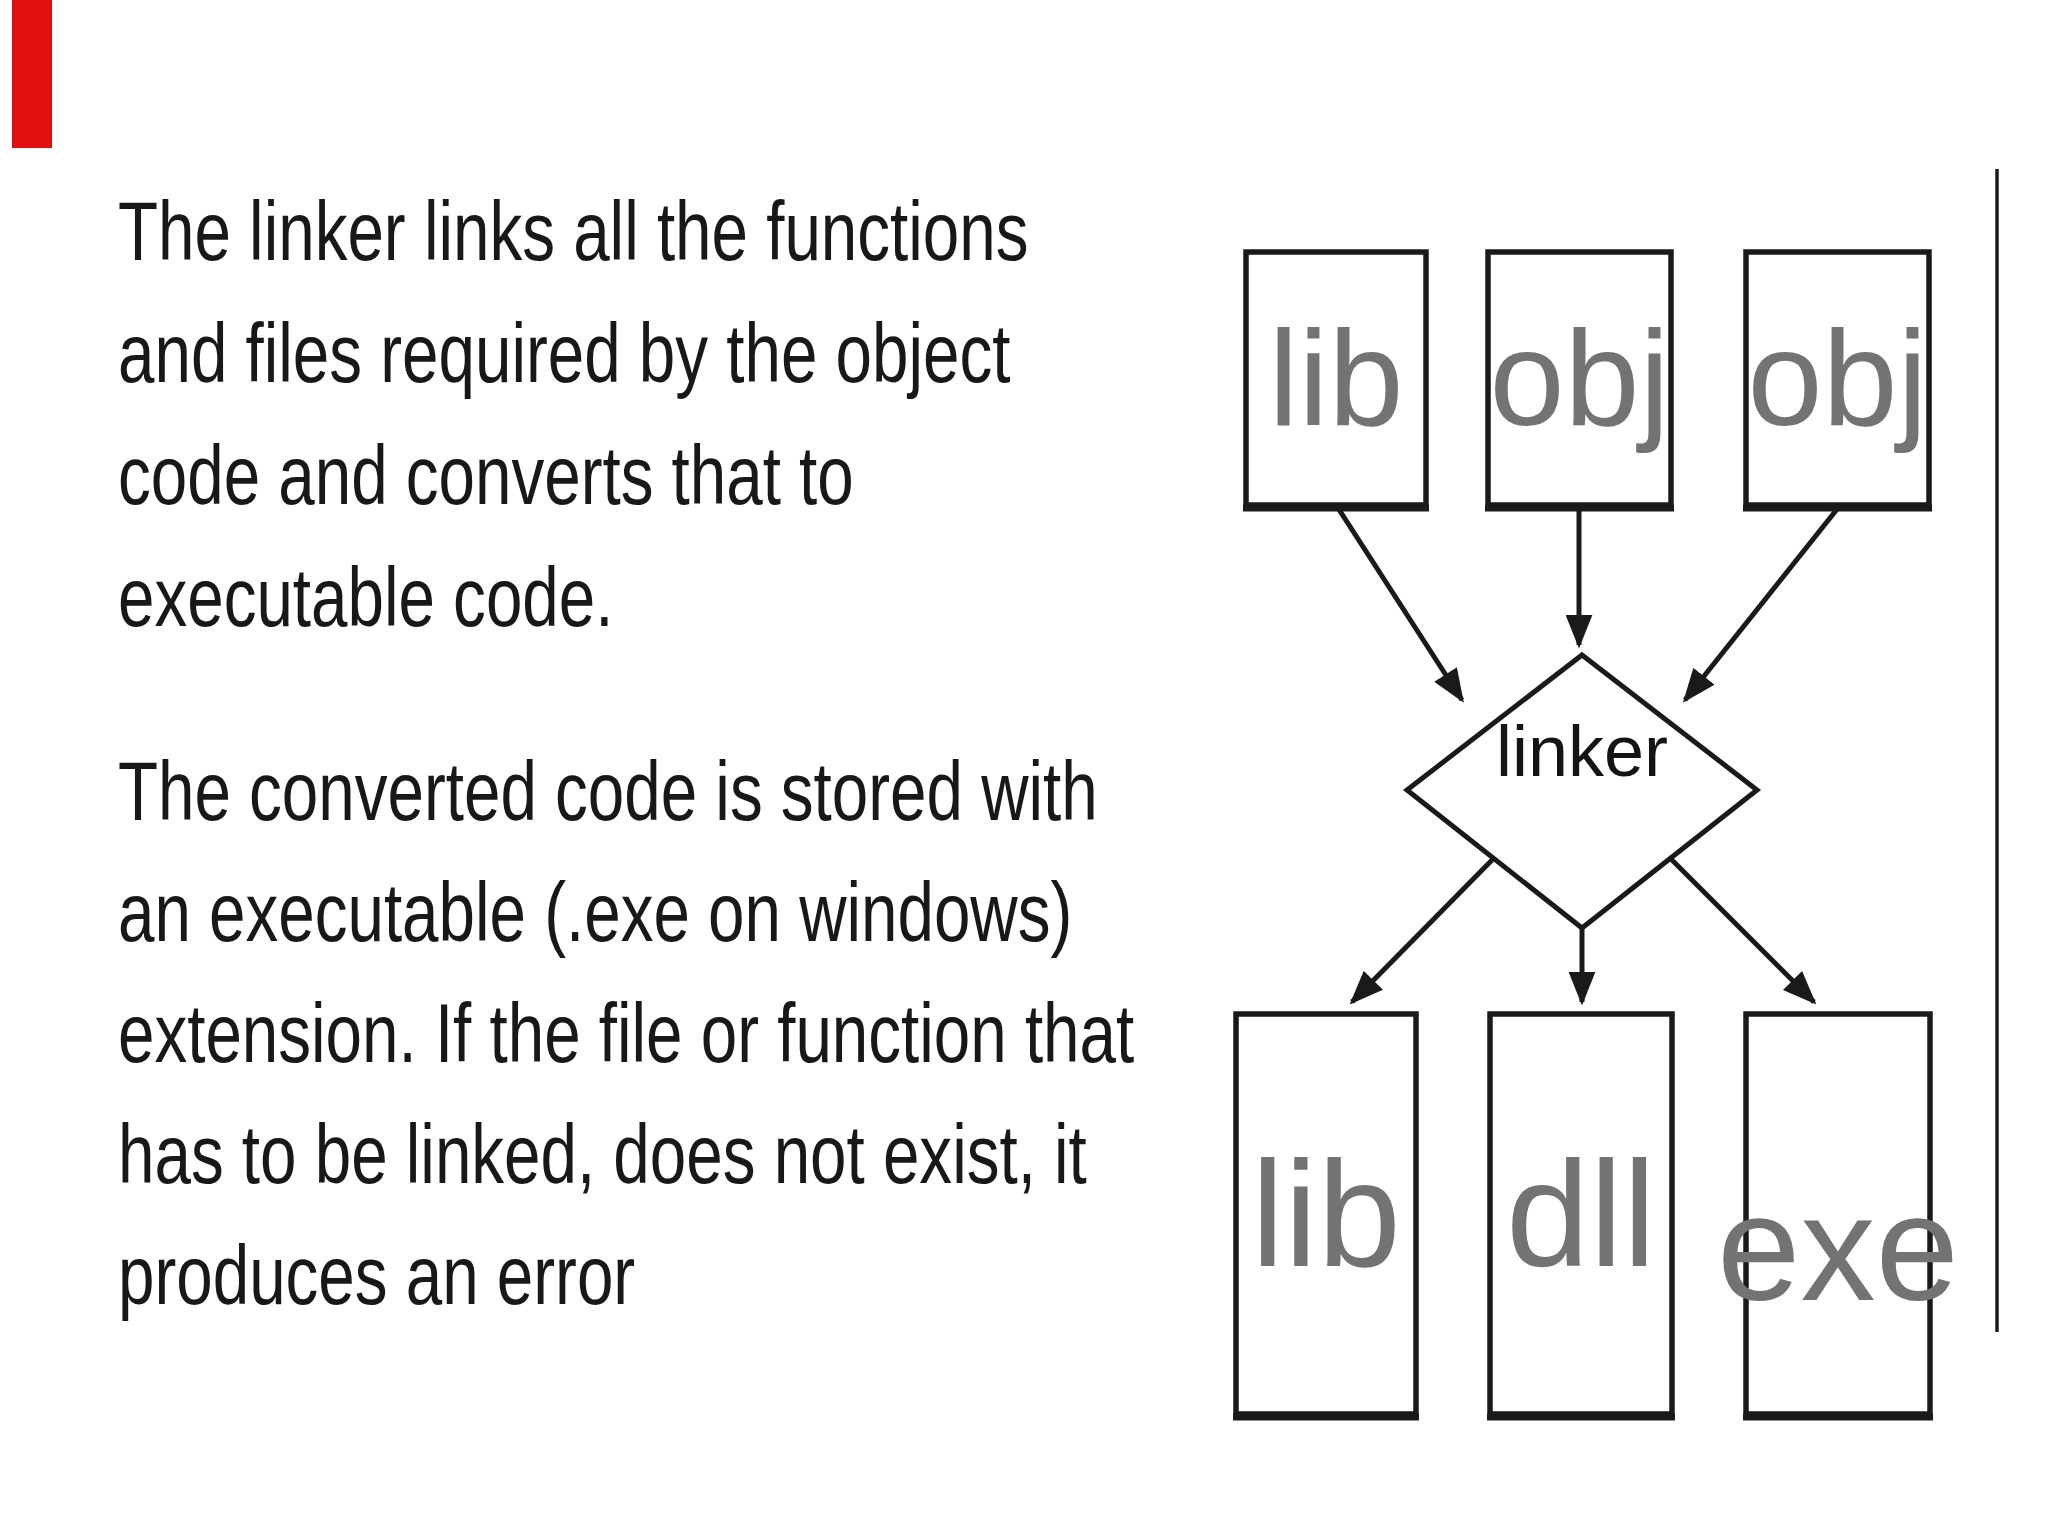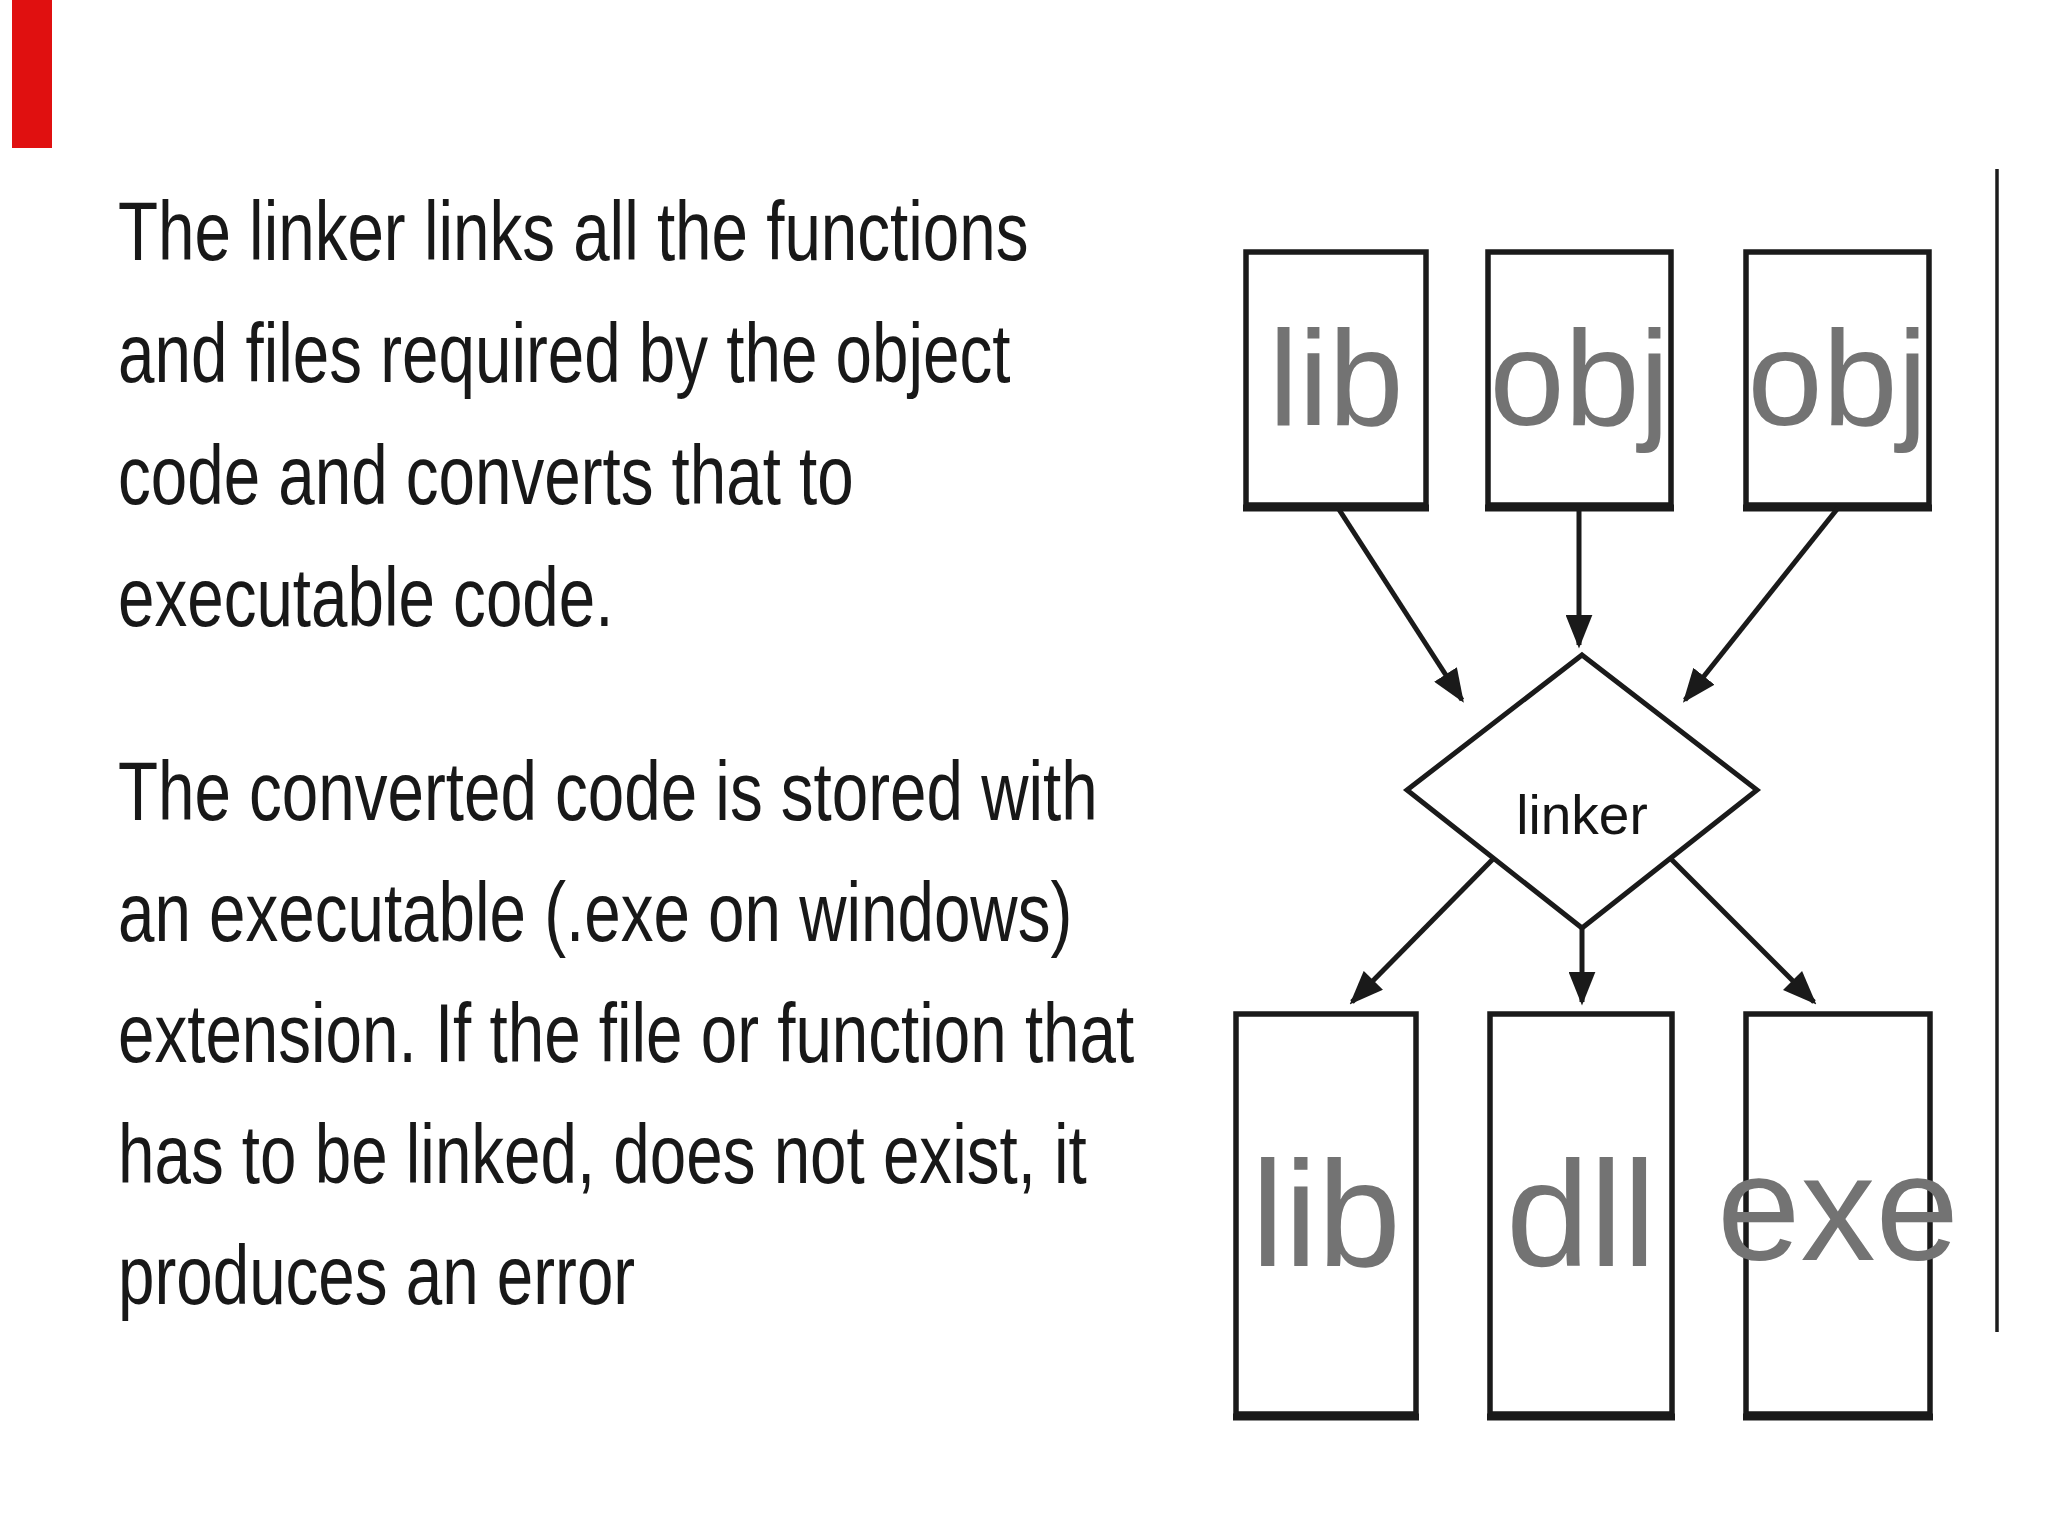--- a/index.html
+++ b/index.html
@@ -43,32 +43,32 @@
     display: flex;
     align-items: center;
     justify-content: center;
     color: #737373;
     pointer-events: none;
   }
   .box-label.top { font-size: 135px; }
   .box-label.bottom { font-size: 150px; }
   .linker-label {
     position: absolute;
-    left: 1407px; top: 742px; width: 350px; height: 145px;
+    left: 1407px; top: 678px; width: 350px; height: 145px;
     display: flex; align-items: center; justify-content: center;
-    font-size: 55px;
+    font-size: 72px;
     color: #141414;
     pointer-events: none;
   }
   .lbl-top-1 { left: 1246px; top: 252px; width: 180px; height: 253px; }
   .lbl-top-2 { left: 1488px; top: 252px; width: 183px; height: 253px; }
   .lbl-top-3 { left: 1746px; top: 252px; width: 183px; height: 253px; }
   .lbl-bot-1 { left: 1236px; top: 1014px; width: 180px; height: 400px; }
   .lbl-bot-2 { left: 1490px; top: 1014px; width: 182px; height: 400px; }
-  .lbl-bot-3 { left: 1746px; top: 1008px; width: 184px; height: 400px; }
+  .lbl-bot-3 { left: 1746px; top: 1048px; width: 184px; height: 400px; }
 </style>
 </head>
 <body>
 
 <div class="red-bar" style="background: rgb(224, 16, 16);"></div>
 
 <div class="text-col">
   <div class="para para-1">The linker links all the functions
 and files required by the object
 code and converts that to

